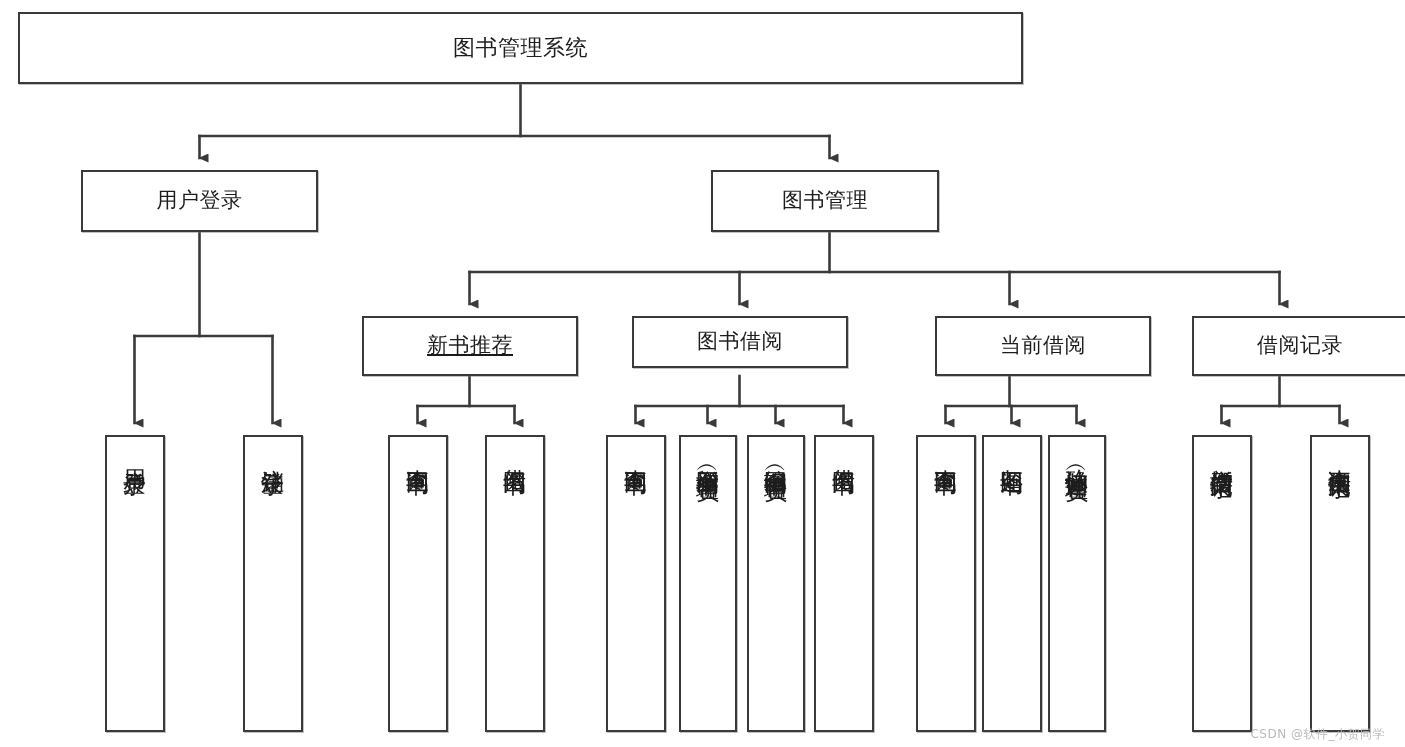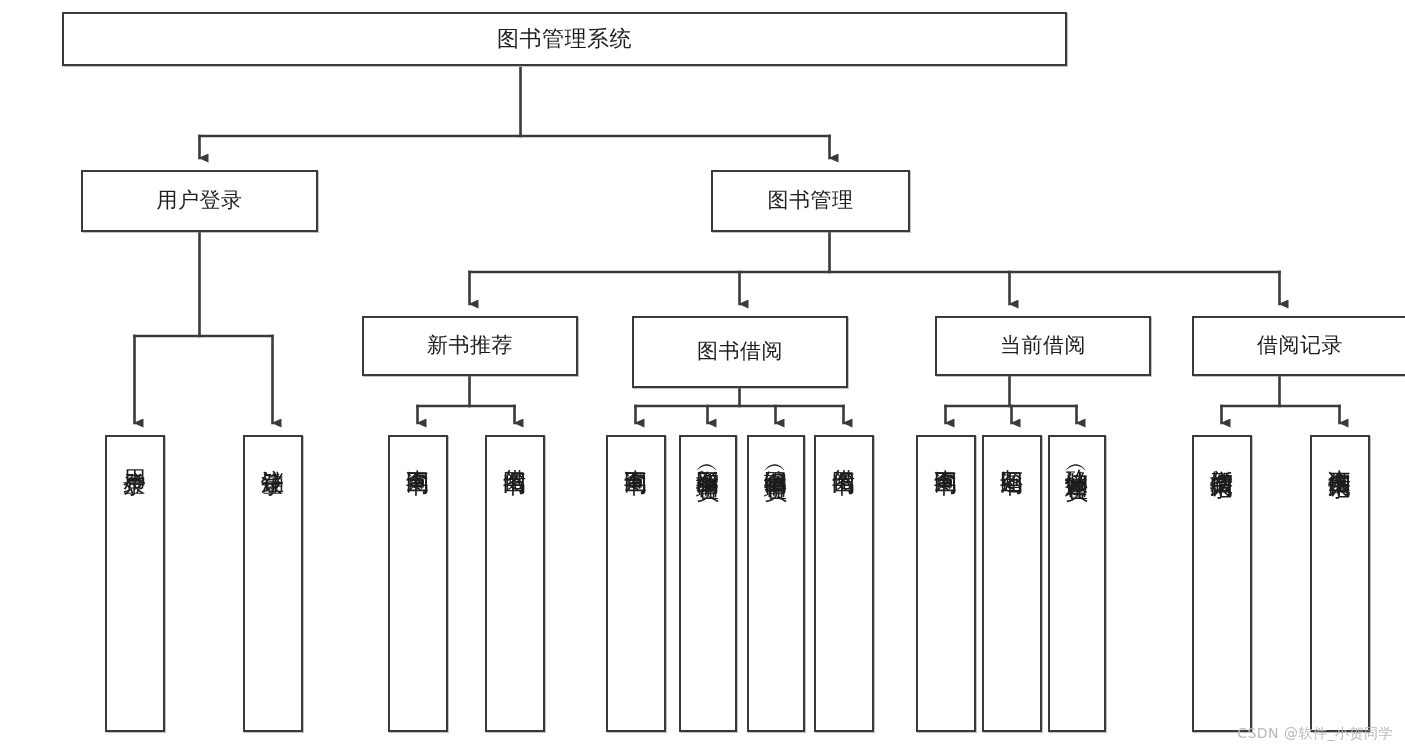--- a/index.html
+++ b/index.html
@@ -59,23 +59,23 @@
   .node.vertical .node-label {
     writing-mode: vertical-rl;
     text-orientation: upright;
     font-size: 23px;
     line-height: 1.22;
     letter-spacing: 1.5px;
     white-space: nowrap;
   }
   #watermark {
     position: absolute;
-    right: 12px;
+    right: 20px;
     bottom: 4px;
-    font-size: 14px;
+    font-size: 12px;
     color: #b9b9b9;
     font-family: "DejaVu Sans", "Liberation Sans", sans-serif;
     letter-spacing: 0.5px;
     user-select: none;
     white-space: nowrap;
   }
 </style>
 </head>
 <body>
 
@@ -124,35 +124,35 @@
       <path d="M1011.5,406 L1011.5,423" marker-end="url(#arrowhead)"></path>
       <path d="M1076.5,406 L1076.5,423" marker-end="url(#arrowhead)"></path>
 
       <path d="M1279.5,376 L1279.5,406"></path>
       <path d="M1221.5,406 L1339.5,406"></path>
       <path d="M1221.5,406 L1221.5,423" marker-end="url(#arrowhead)"></path>
       <path d="M1339.5,406 L1339.5,423" marker-end="url(#arrowhead)"></path>
     </g>
   </svg>
 
-  <div class="node root horizontal" style="left: 18px; top: 12px; width: 1005px; height: 54px; margin-left: 44px;">
+  <div class="node root horizontal" style="left: 18px; top: 12px; width: 1005px; height: 72px;">
     <span class="node-label">图书管理系统</span>
   </div>
 
   <div class="node horizontal" style="left: 81px; top: 170px; width: 237px; height: 62px;">
     <span class="node-label">用户登录</span>
   </div>
-  <div class="node horizontal" style="left: 711px; top: 170px; width: 199px; height: 62px;">
+  <div class="node horizontal" style="left: 711px; top: 170px; width: 228px; height: 62px;">
     <span class="node-label">图书管理</span>
   </div>
 
-  <div class="node horizontal" style="left: 362px; top: 316px; width: 216px; height: 60px;">
+  <div class="node horizontal" style="left: 362px; top: 316px; width: 216px; height: 60px; text-decoration: underline;">
     <span class="node-label">新书推荐</span>
   </div>
-  <div class="node horizontal" style="left: 632px; top: 316px; width: 216px; height: 72px;">
+  <div class="node horizontal" style="left: 632px; top: 316px; width: 216px; height: 52px;">
     <span class="node-label">图书借阅</span>
   </div>
   <div class="node horizontal" style="left: 935px; top: 316px; width: 216px; height: 60px;">
     <span class="node-label">当前借阅</span>
   </div>
   <div class="node horizontal" style="left: 1172px; top: 316px; width: 216px; height: 60px; margin-left: 20px;">
     <span class="node-label">借阅记录</span>
   </div>
 
   <div class="node vertical" style="left: 105px; top: 435px; width: 60px; height: 297px;">

